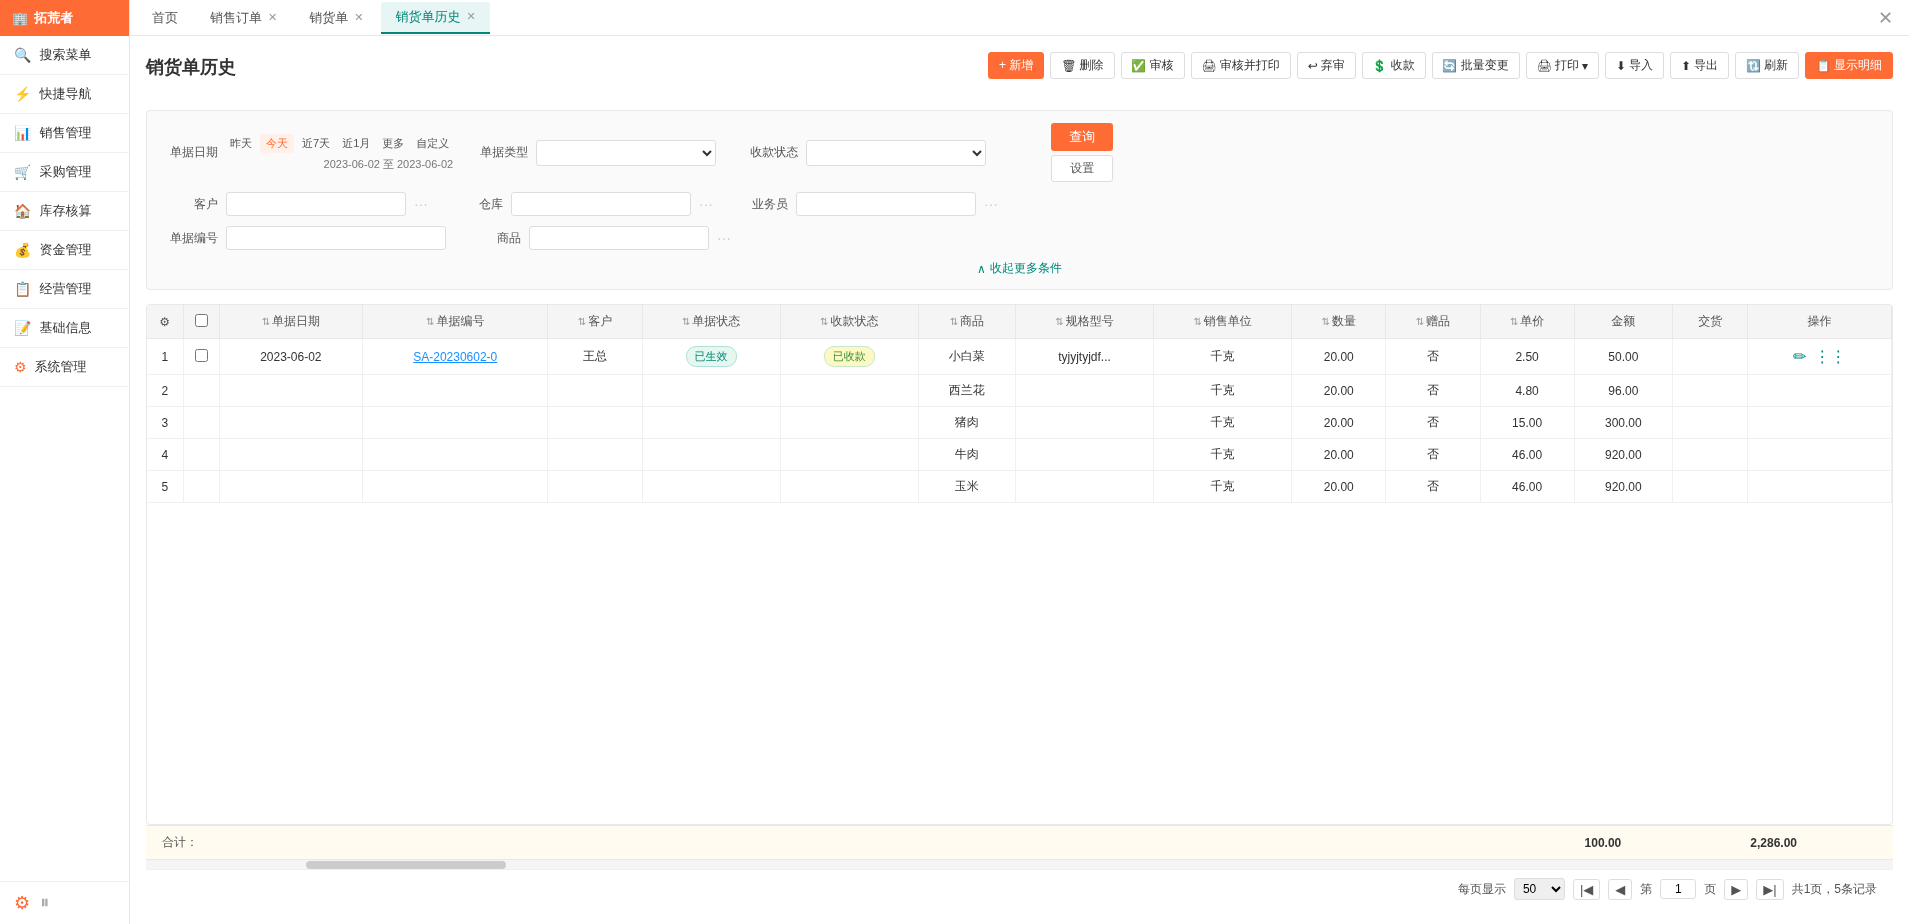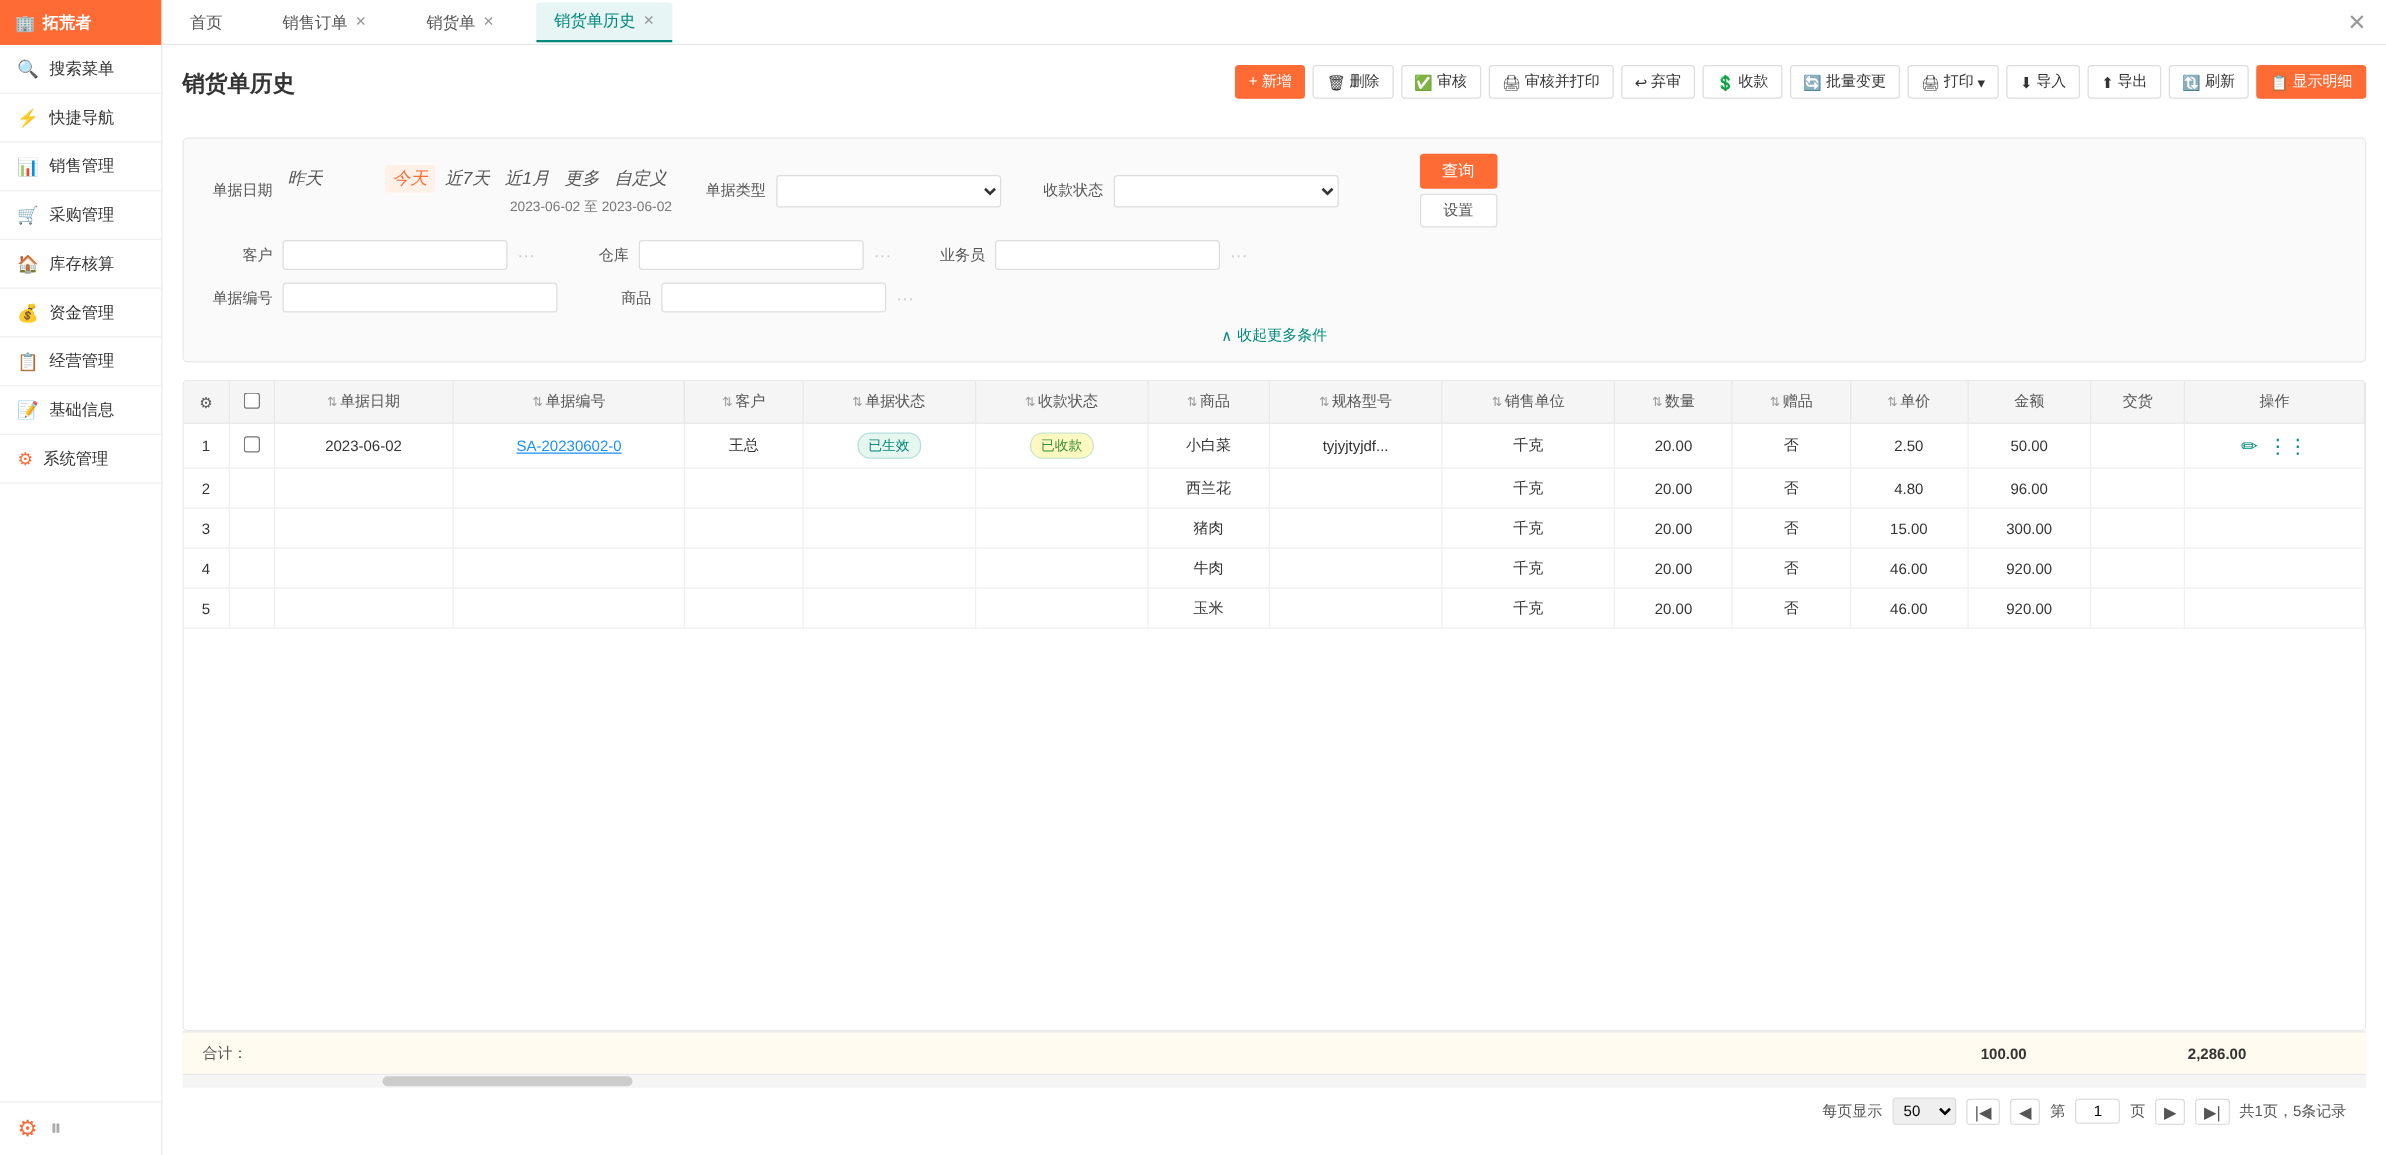--- a/index.html
+++ b/index.html
@@ -49,21 +49,21 @@
     .main { flex: 1; display: flex; flex-direction: column; overflow: hidden; }
 
     
     .tab-bar {
       background: #fff;
       border-bottom: 1px solid #e8e8e8;
       display: flex;
       align-items: center;
       height: 36px;
       padding: 0 8px;
-      gap: 20px;
+      gap: 4px;
     }
     .tab {
       padding: 6px 14px;
       cursor: pointer;
       font-size: 13px;
       color: #555;
       border-radius: 3px 3px 0 0;
       display: flex;
       align-items: center;
       gap: 4px;
@@ -168,31 +168,29 @@
       width: 180px;
       background: #fff;
       color: #333;
     }
     .date-quick-btns {
       display: flex;
       gap: 4px;
       align-items: center;
     }
     .date-quick-btn {
-      font-size: 14px;
+      font-size: 11px;
       color: #555;
       cursor: pointer;
       padding: 2px 4px;
-      font-style: italic;
     }
     .date-quick-btn.active {
       color: #ff6b35;
       background: #fff0e8;
       border-radius: 2px;
-      margin-left: 42px;
     }
     .date-input-row {
       display: flex;
       align-items: center;
       gap: 4px;
       margin-top: 4px;
       font-size: 11px;
       color: #777;
       justify-content: flex-end;
     }

